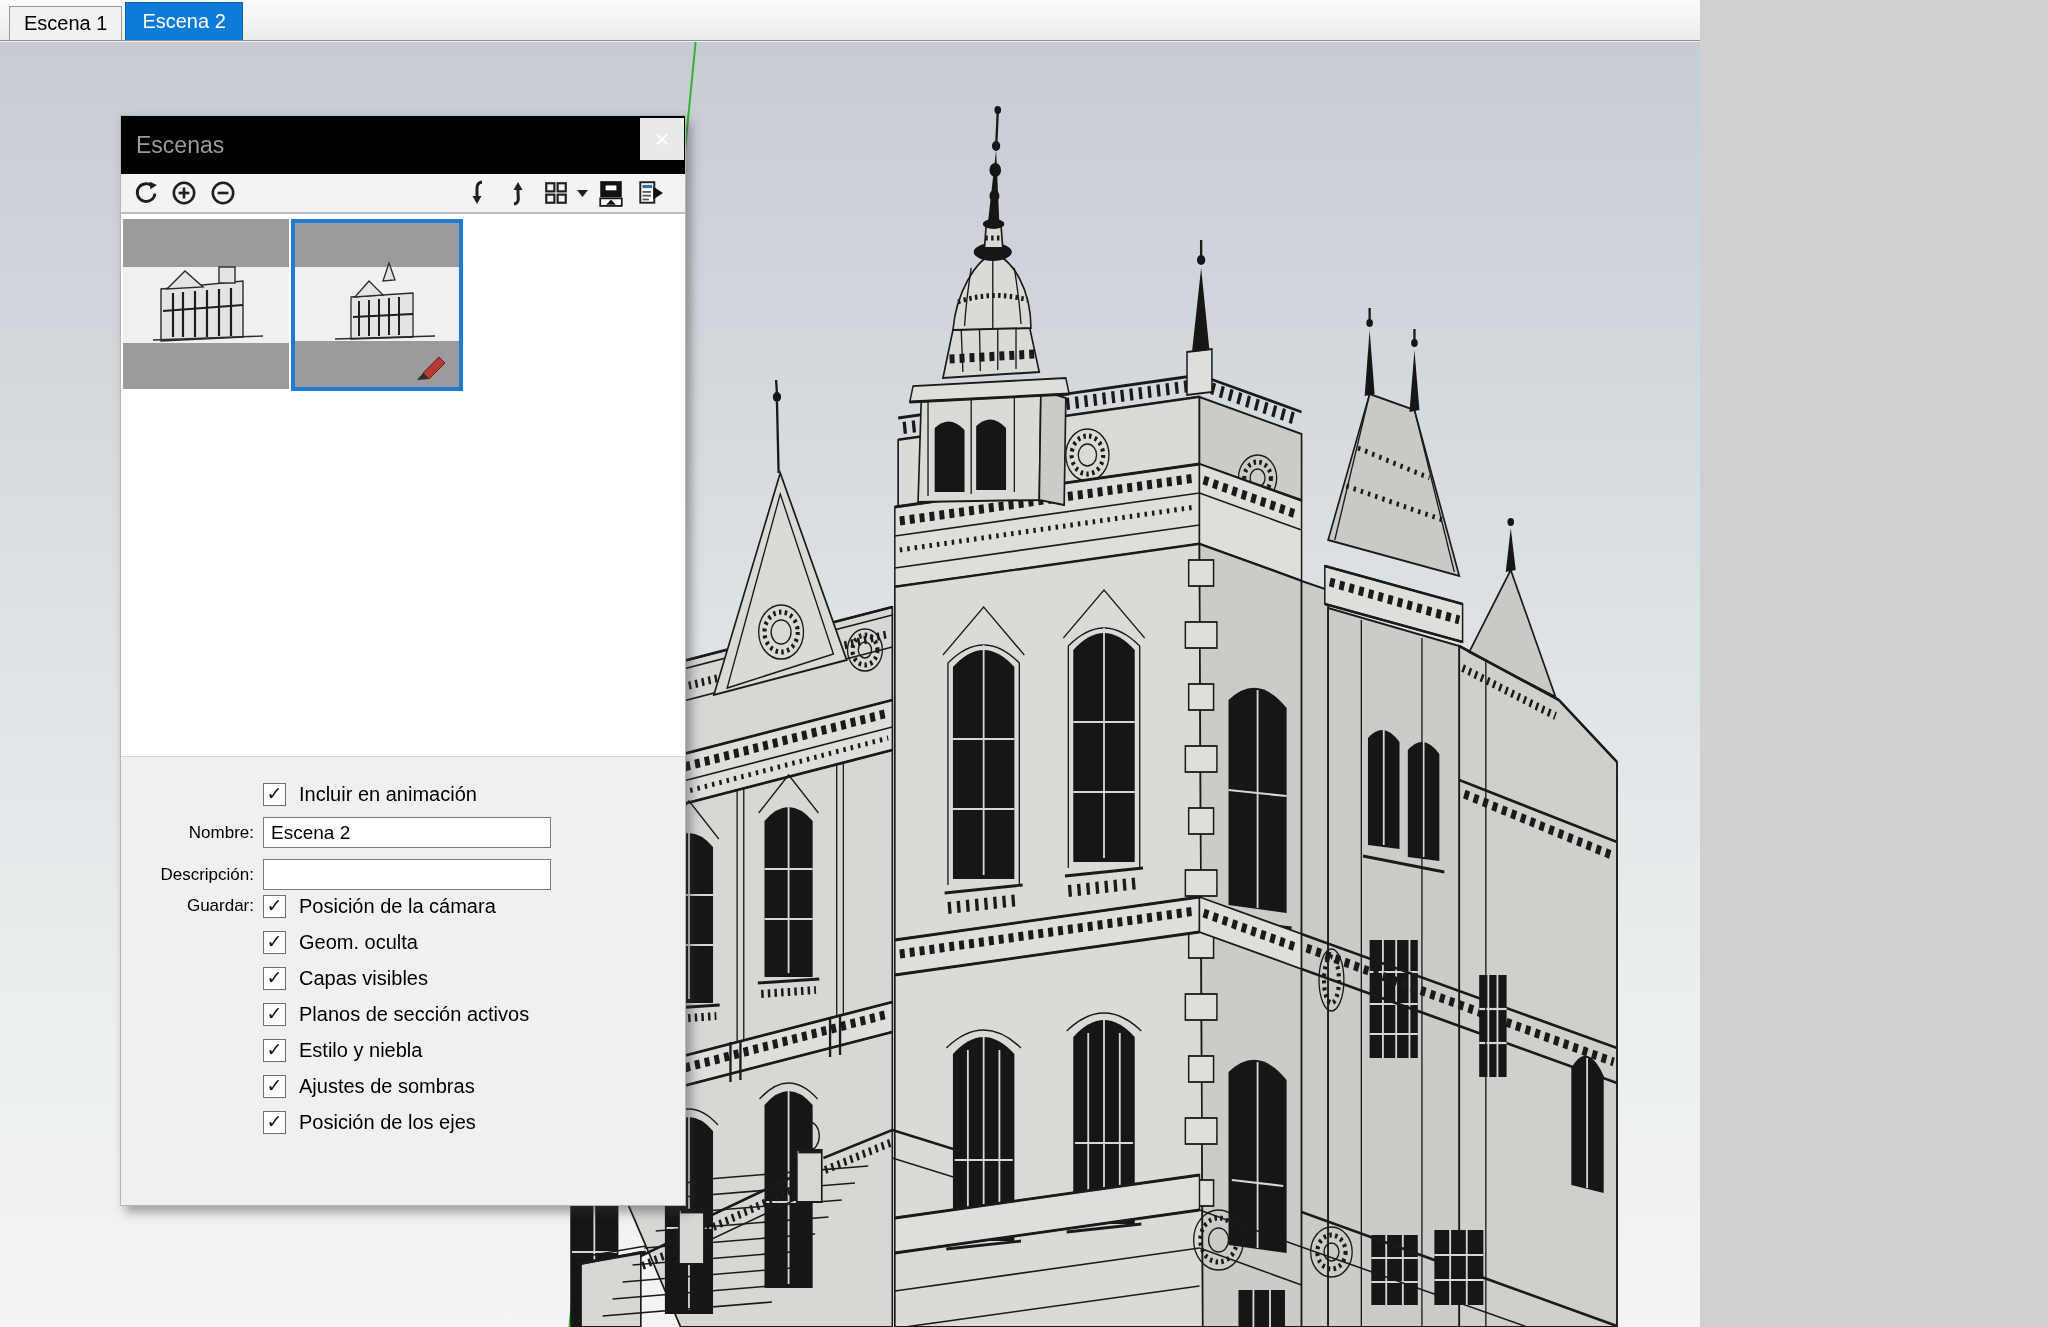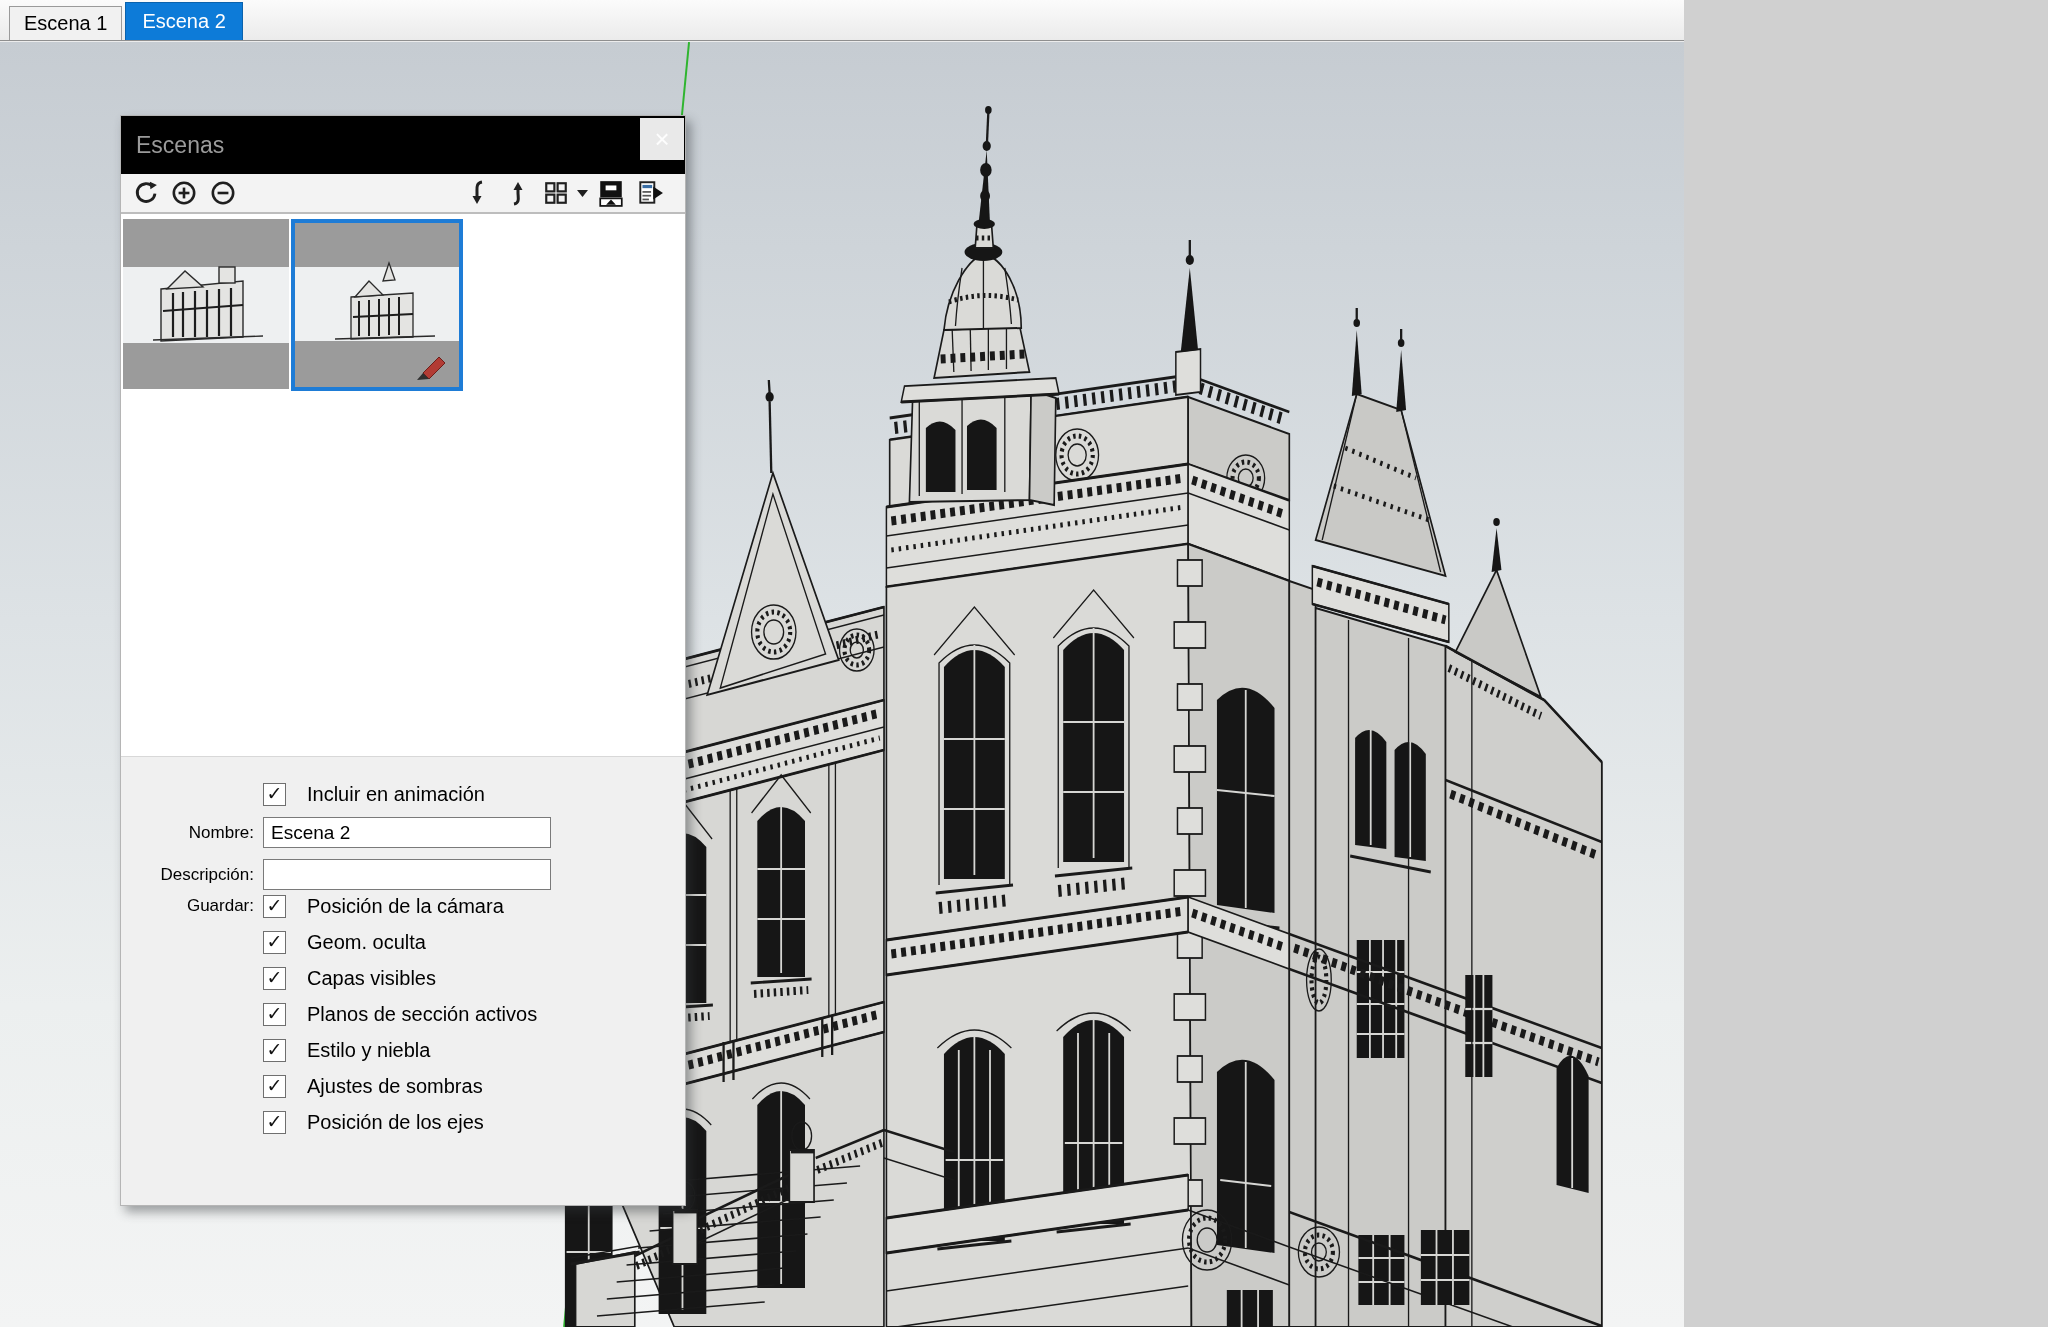--- a/index.html
+++ b/index.html
@@ -1,17 +1,17 @@
 <!DOCTYPE html>
 <html><head>
 <meta charset="utf-8">
 <style>
   html,body{margin:0;padding:0;background:#d0d0d0;}
   #stage{position:relative;width:1684px;height:1327px;overflow:hidden;
-         font-family:"Liberation Sans","DejaVu Sans",sans-serif;background:#ececec;}
+         font-family:"Liberation Sans","DejaVu Sans",sans-serif;background:#ececec;padding-left:16px;}
 
   
   #tabbar{position:absolute;top:0;left:0;right:0;height:41px;
           background:linear-gradient(#fbfbfb,#ebebeb);
           border-bottom:1px solid #8f8f8f;
           display:flex;align-items:flex-end;padding-left:9px;box-sizing:border-box;}
   .tab{font-size:20px;line-height:20px;padding:6px 14px 7px;margin-right:3px;
        border:1px solid #9a9a9a;border-bottom:none;background:#f1f1f1;color:#000;
        cursor:default;white-space:nowrap;}
   .tab.active{background:#0d7bd8;border-color:#0a62ad;color:#fff;
@@ -60,21 +60,21 @@
   .thumb.selected{border:4px solid #1e7cd6;width:164px;height:164px;}
   .thumb svg{display:block;width:100%;height:100%;}
   #dlg-form{position:absolute;top:640px;left:0;right:0;bottom:0;background:#f0f0f0;
             border-top:1px solid #d8d8d8;padding-top:26px;box-sizing:border-box;
             font-size:20px;color:#000;}
   .frow{display:flex;align-items:center;margin-bottom:11px;}
   .flabel{width:133px;text-align:right;padding-right:9px;flex:none;font-size:17px;}
   .flabel.top{align-self:flex-start;padding-top:1px;}
   .chk{width:21px;height:21px;background:#fff;border:1px solid #6f6f6f;flex:none;
        font-size:19px;font-weight:bold;line-height:19px;text-align:center;color:#111;}
-  .chklbl{margin-left:21px;white-space:nowrap;}
+  .chklbl{margin-left:13px;white-space:nowrap;}
   .tfield{width:272px;height:29px;border:1px solid #7a7a7a;background:#fff;font-size:19px;
           font-family:"Liberation Sans",sans-serif;padding:0 7px;box-sizing:content-box;}
   .chkcol .crow{display:flex;align-items:center;margin-bottom:13px;}
 </style>
 </head>
 <body>
 
 <div id="stage">
 
   <div id="tabbar">

